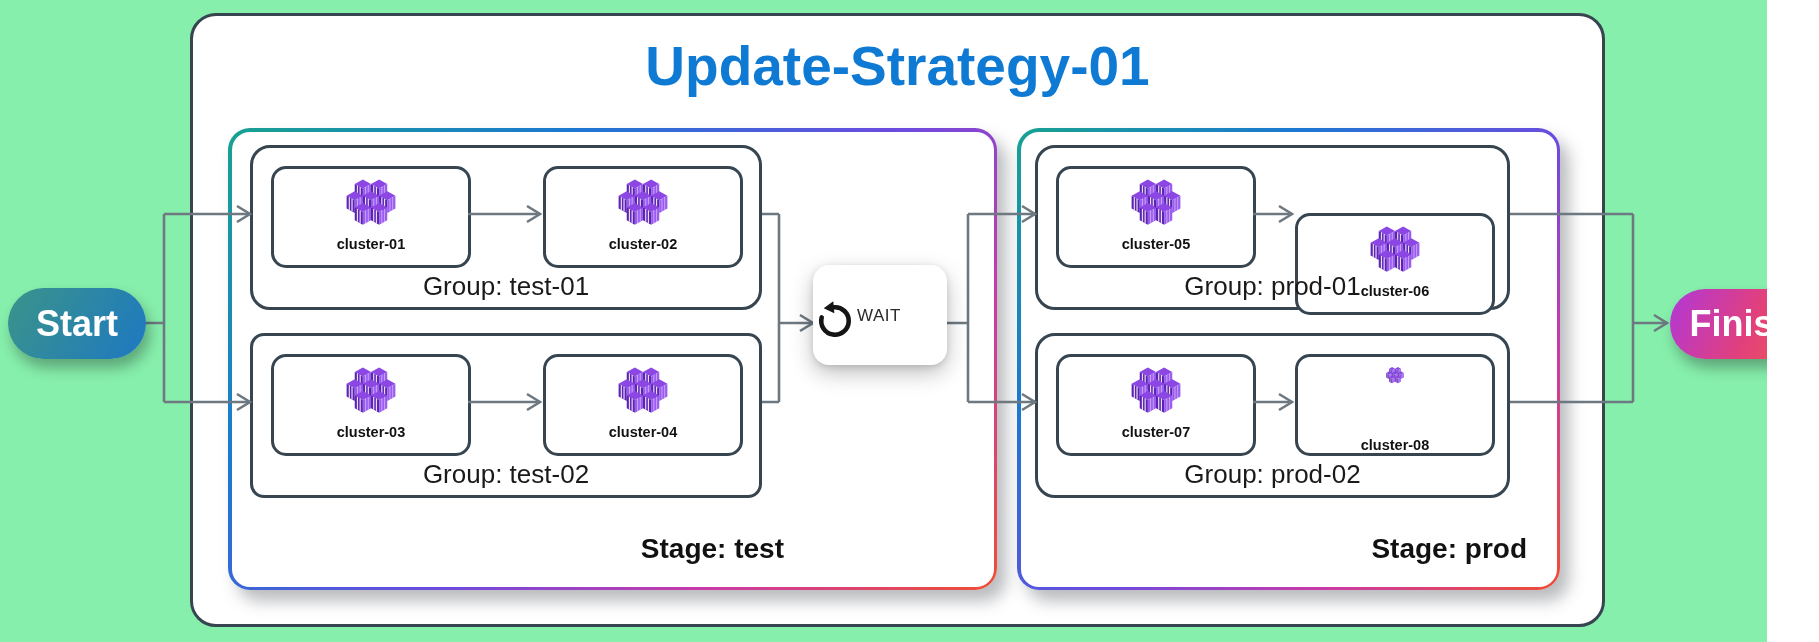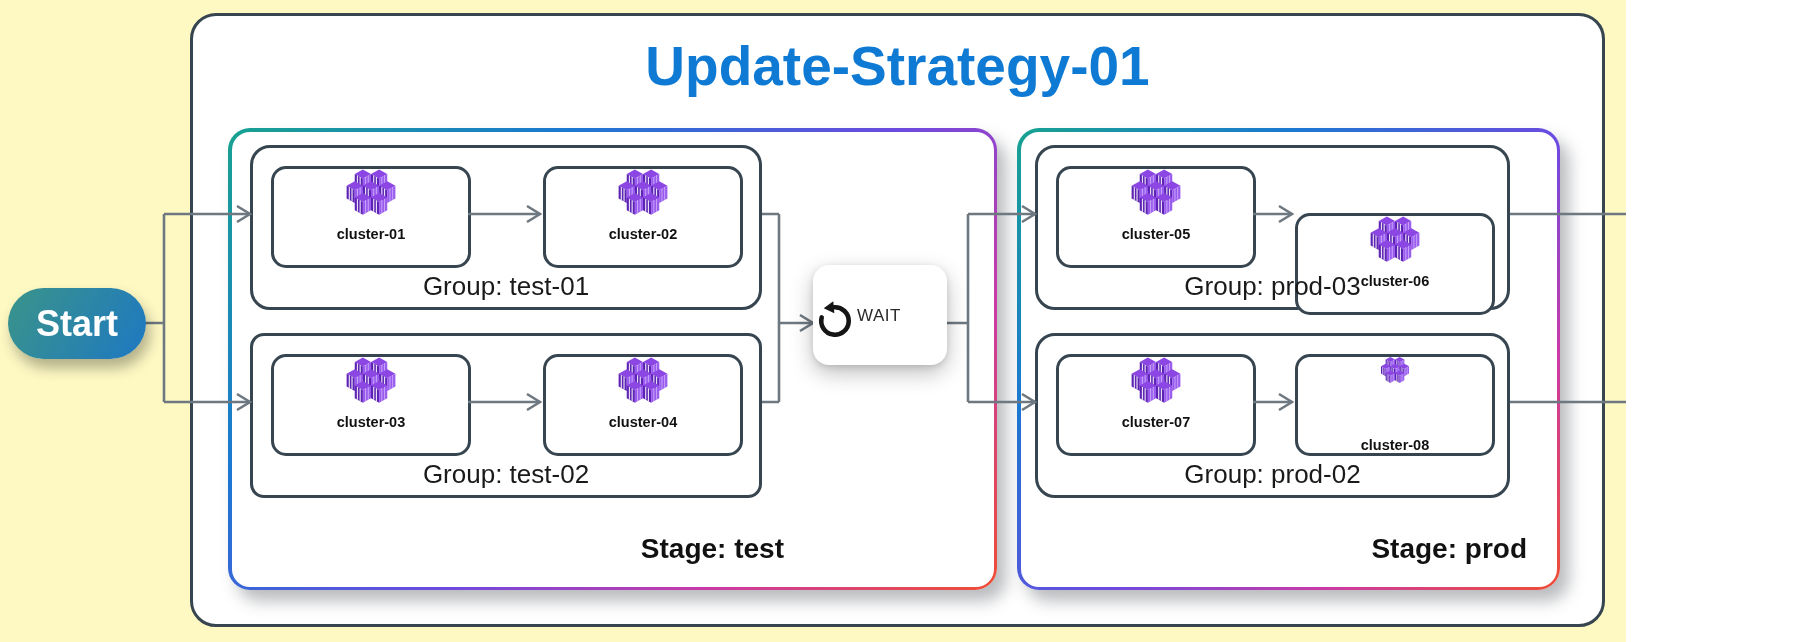--- a/index.html
+++ b/index.html
@@ -1,18 +1,18 @@
 <!DOCTYPE html>
 <html><head>
 <meta charset="utf-8">
 <style>
   html,body{margin:0;padding:0;background:#ffffff;}
   #canvas{
-    position:relative;width:1626px;height:642px;overflow:hidden;
-    background:#fef9c3;font-family:"Liberation Sans",sans-serif;
+    position:relative;width:1767px;height:642px;overflow:hidden;
+    background:#86efac;font-family:"Liberation Sans",sans-serif;
   }
   .abs{position:absolute;}
   
   .outer-box{
     left:190px;top:13px;width:1415px;height:614px;
     border:3px solid #36454f;border-radius:26px;box-sizing:border-box;
     background:#ffffff;
   }
   .main-title{
     left:190px;top:34px;width:1415px;height:66px;
@@ -44,21 +44,21 @@
   }
   .group-label{
     position:absolute;bottom:6px;left:0;width:100%;height:30px;line-height:30px;
     text-align:center;font-size:26px;font-weight:400;color:#1a1a1a;
   }
   
   .cluster{
     position:absolute;width:200px;height:102px;border:3px solid #36454f;border-radius:15px;
     box-sizing:border-box;background:#ffffff;
     display:flex;flex-direction:column;align-items:center;
-    padding-top:0;
+    padding-top:10px;
   }
   .cluster-icon{width:56px;height:48px;}
   .cluster-label{
     margin-top:9px;font-size:14.5px;font-weight:700;color:#111111;line-height:16px;
   }
   
   #connectors{left:0;top:0;width:1819px;height:642px;z-index:5;pointer-events:none;}
   #connectors path{stroke:#6e7880;stroke-width:2.6;fill:none;}
   
   .wait-node{
@@ -154,21 +154,21 @@
             <use href="#ecs-cluster"></use>
           </svg>
         <div class="cluster-label">cluster-05</div>
       </div>
       <div class="cluster" style="left:257px;top:18px;margin-top:47px;">
         <svg class="cluster-icon" viewBox="0 0 62 52">
             <use href="#ecs-cluster"></use>
           </svg>
         <div class="cluster-label">cluster-06</div>
       </div>
-      <div class="group-label">Group: prod-03</div>
+      <div class="group-label">Group: prod-01</div>
     </div>
 
     <div class="group" style="left:18px;top:205px;width:475px;height:165px;">
       <div class="cluster" style="left:18px;top:18px;">
         <svg class="cluster-icon" viewBox="0 0 62 52">
             <use href="#ecs-cluster"></use>
           </svg>
         <div class="cluster-label">cluster-07</div>
       </div>
       <div class="cluster" style="left:257px;top:18px;gap:44px;">

